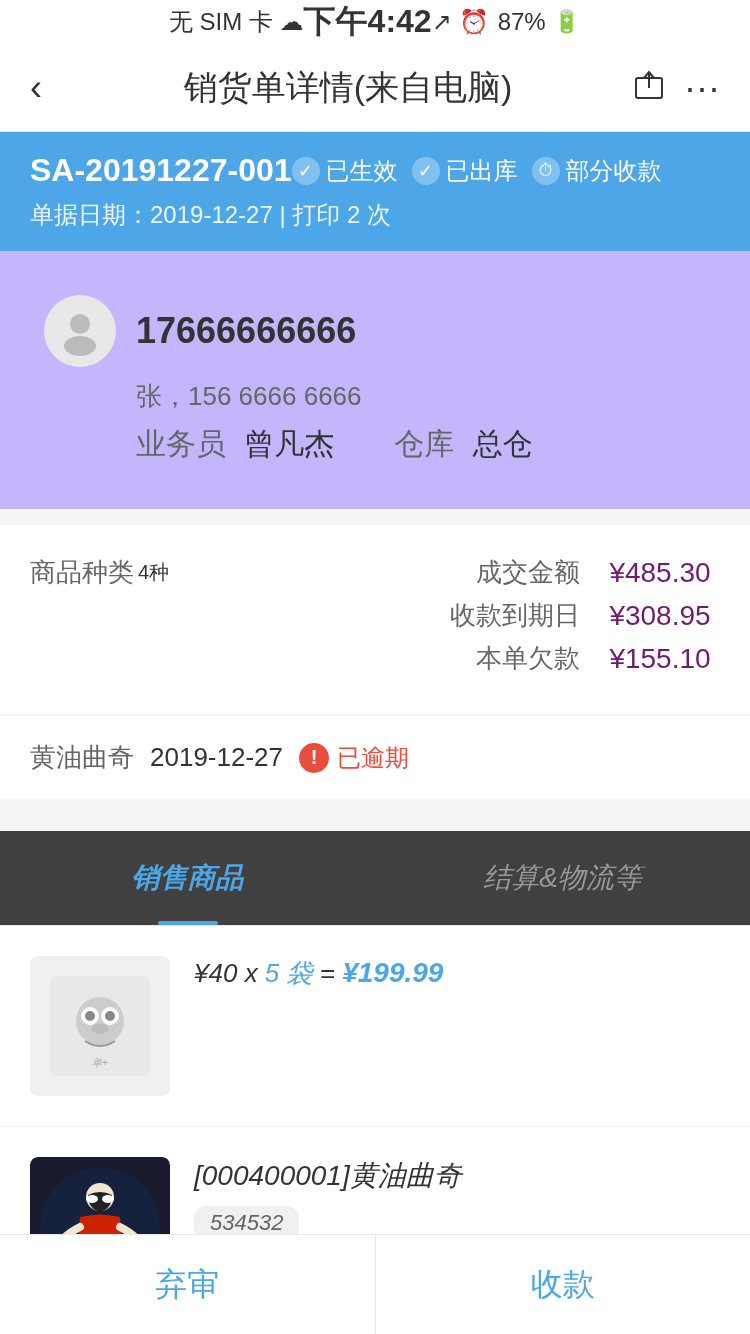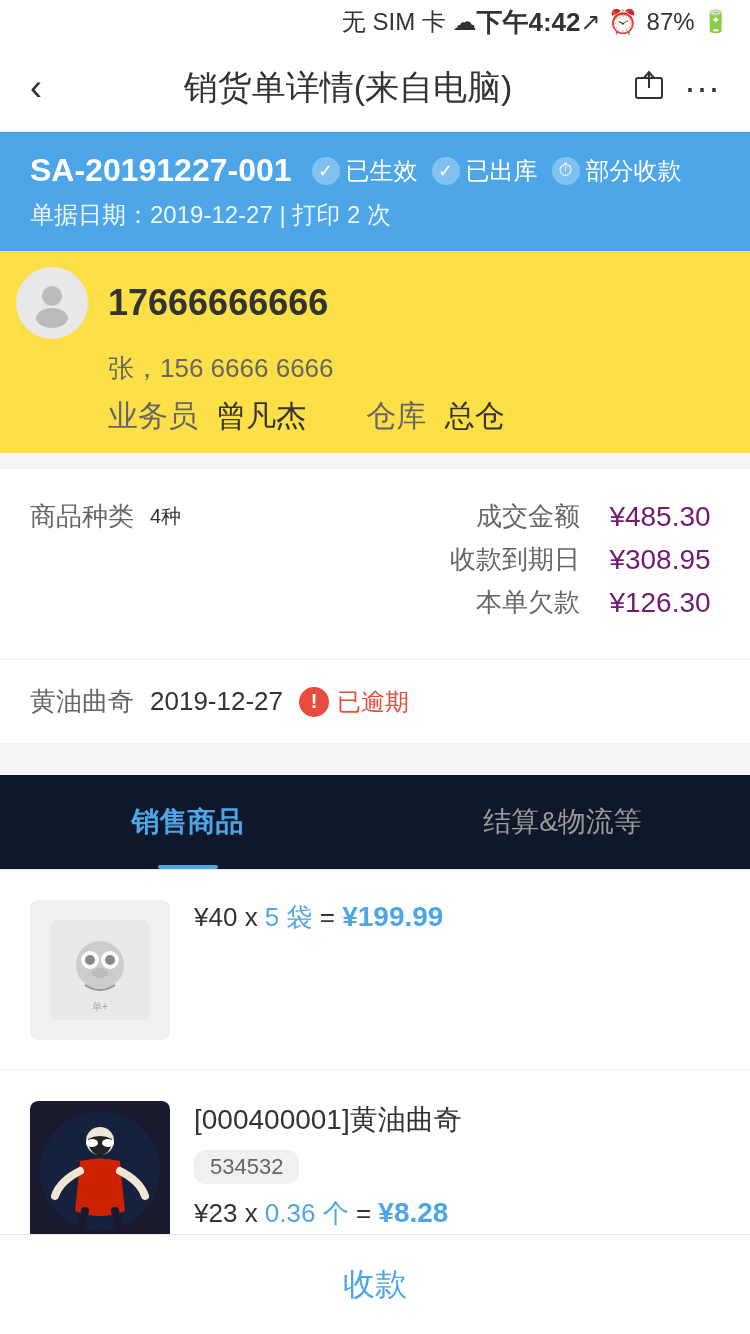--- a/index.html
+++ b/index.html
@@ -12,27 +12,27 @@
       font-size: 28px;
       color: #333;
     }
 
     
     .status-bar {
       background: #fff;
       height: 44px;
       display: flex;
       align-items: center;
-      justify-content: flex-end;
+      justify-content: center;
       padding: 0 20px;
       font-size: 24px;
       font-weight: 500;
     }
     .status-left { display: flex; align-items: center; gap: 10px; }
-    .status-center { font-size: 26px; font-weight: 600; }
+    .status-center { font-size: 32px; font-weight: 600; }
     .status-right { display: flex; align-items: center; gap: 8px; }
 
     
     .nav-bar {
       background: #fff;
       height: 88px;
       display: flex;
       align-items: center;
       padding: 0 30px;
       border-bottom: 1px solid #e8e8e8;
@@ -63,21 +63,20 @@
     }
 
     
     .header-band {
       background: #4da6e8;
       padding: 20px 30px;
     }
     .header-band-top {
       display: flex;
       align-items: center;
-      gap: 20px;
       margin-bottom: 10px;
     }
     .order-id {
       font-size: 32px;
       font-weight: 700;
       color: #fff;
     }
     .status-badges {
       display: flex;
       align-items: center;
@@ -102,22 +101,22 @@
     }
     .badge-check { background: rgba(255,255,255,0.3); }
     .badge-clock { background: rgba(255,255,255,0.3); }
     .header-band-bottom {
       font-size: 24px;
       color: rgba(255,255,255,0.9);
     }
 
     
     .customer-section {
-      background: #fde047;
-      padding: 16px;
+      background: #c4b5fd;
+      padding: 44px;
       margin-bottom: 0;
     }
     .customer-row {
       display: flex;
       align-items: center;
       gap: 20px;
       margin-bottom: 12px;
     }
     .avatar {
       width: 72px;
@@ -162,21 +161,21 @@
     .stats-section {
       background: #fff;
       padding: 30px;
       display: flex;
       justify-content: space-between;
       align-items: flex-start;
     }
     .stats-left .stat-row {
       display: flex;
       align-items: center;
-      gap: 16px;
+      gap: 4px;
       margin-bottom: 6px;
     }
     .stat-label { font-size: 26px; color: #666; }
     .stat-value { font-size: 20px; color: #333; font-weight: 500; }
     .stats-right {
       text-align: right;
     }
     .stats-right .stat-row {
       display: flex;
       align-items: center;
@@ -215,22 +214,23 @@
       color: #fff;
       display: flex;
       align-items: center;
       justify-content: center;
       font-size: 20px;
       font-weight: 700;
     }
 
     
     .tab-section {
-      background: #0f172a;
+      background: #404040;
       margin-top: 16px;
+      font-style: italic;
     }
     .tab-bar {
       display: flex;
       border-bottom: 1px solid #e8e8e8;
     }
     .tab-item {
       flex: 1;
       text-align: center;
       padding: 28px 0;
       font-size: 28px;
@@ -418,21 +418,21 @@
     <div class="stat-row">
       <span class="amount-label">成交金额</span>
       <span class="amount-value">¥485.30</span>
     </div>
     <div class="stat-row">
       <span class="amount-label">收款到期日</span>
       <span class="amount-value">¥308.95</span>
     </div>
     <div class="stat-row">
       <span class="amount-label">本单欠款</span>
-      <span class="amount-value">¥126.30</span>
+      <span class="amount-value">¥155.10</span>
     </div>
   </div>
 </div>
 
 <div class="due-section">
   <span class="due-label">黄油曲奇</span>
   <span class="due-date">2019-12-27</span>
   <div class="overdue-badge">
     <div class="overdue-icon">!</div>
     <span>已逾期</span>
@@ -513,14 +513,15 @@
         </div>
       </div>
     </div>
 
   </div>
 </div>
 
 <div style="height: 100px;"></div>
 
 <div class="bottom-bar">
+  <div class="bottom-btn left">弃审</div>
   <div class="bottom-btn right">收款</div>
 </div>
 
 </body></html>

